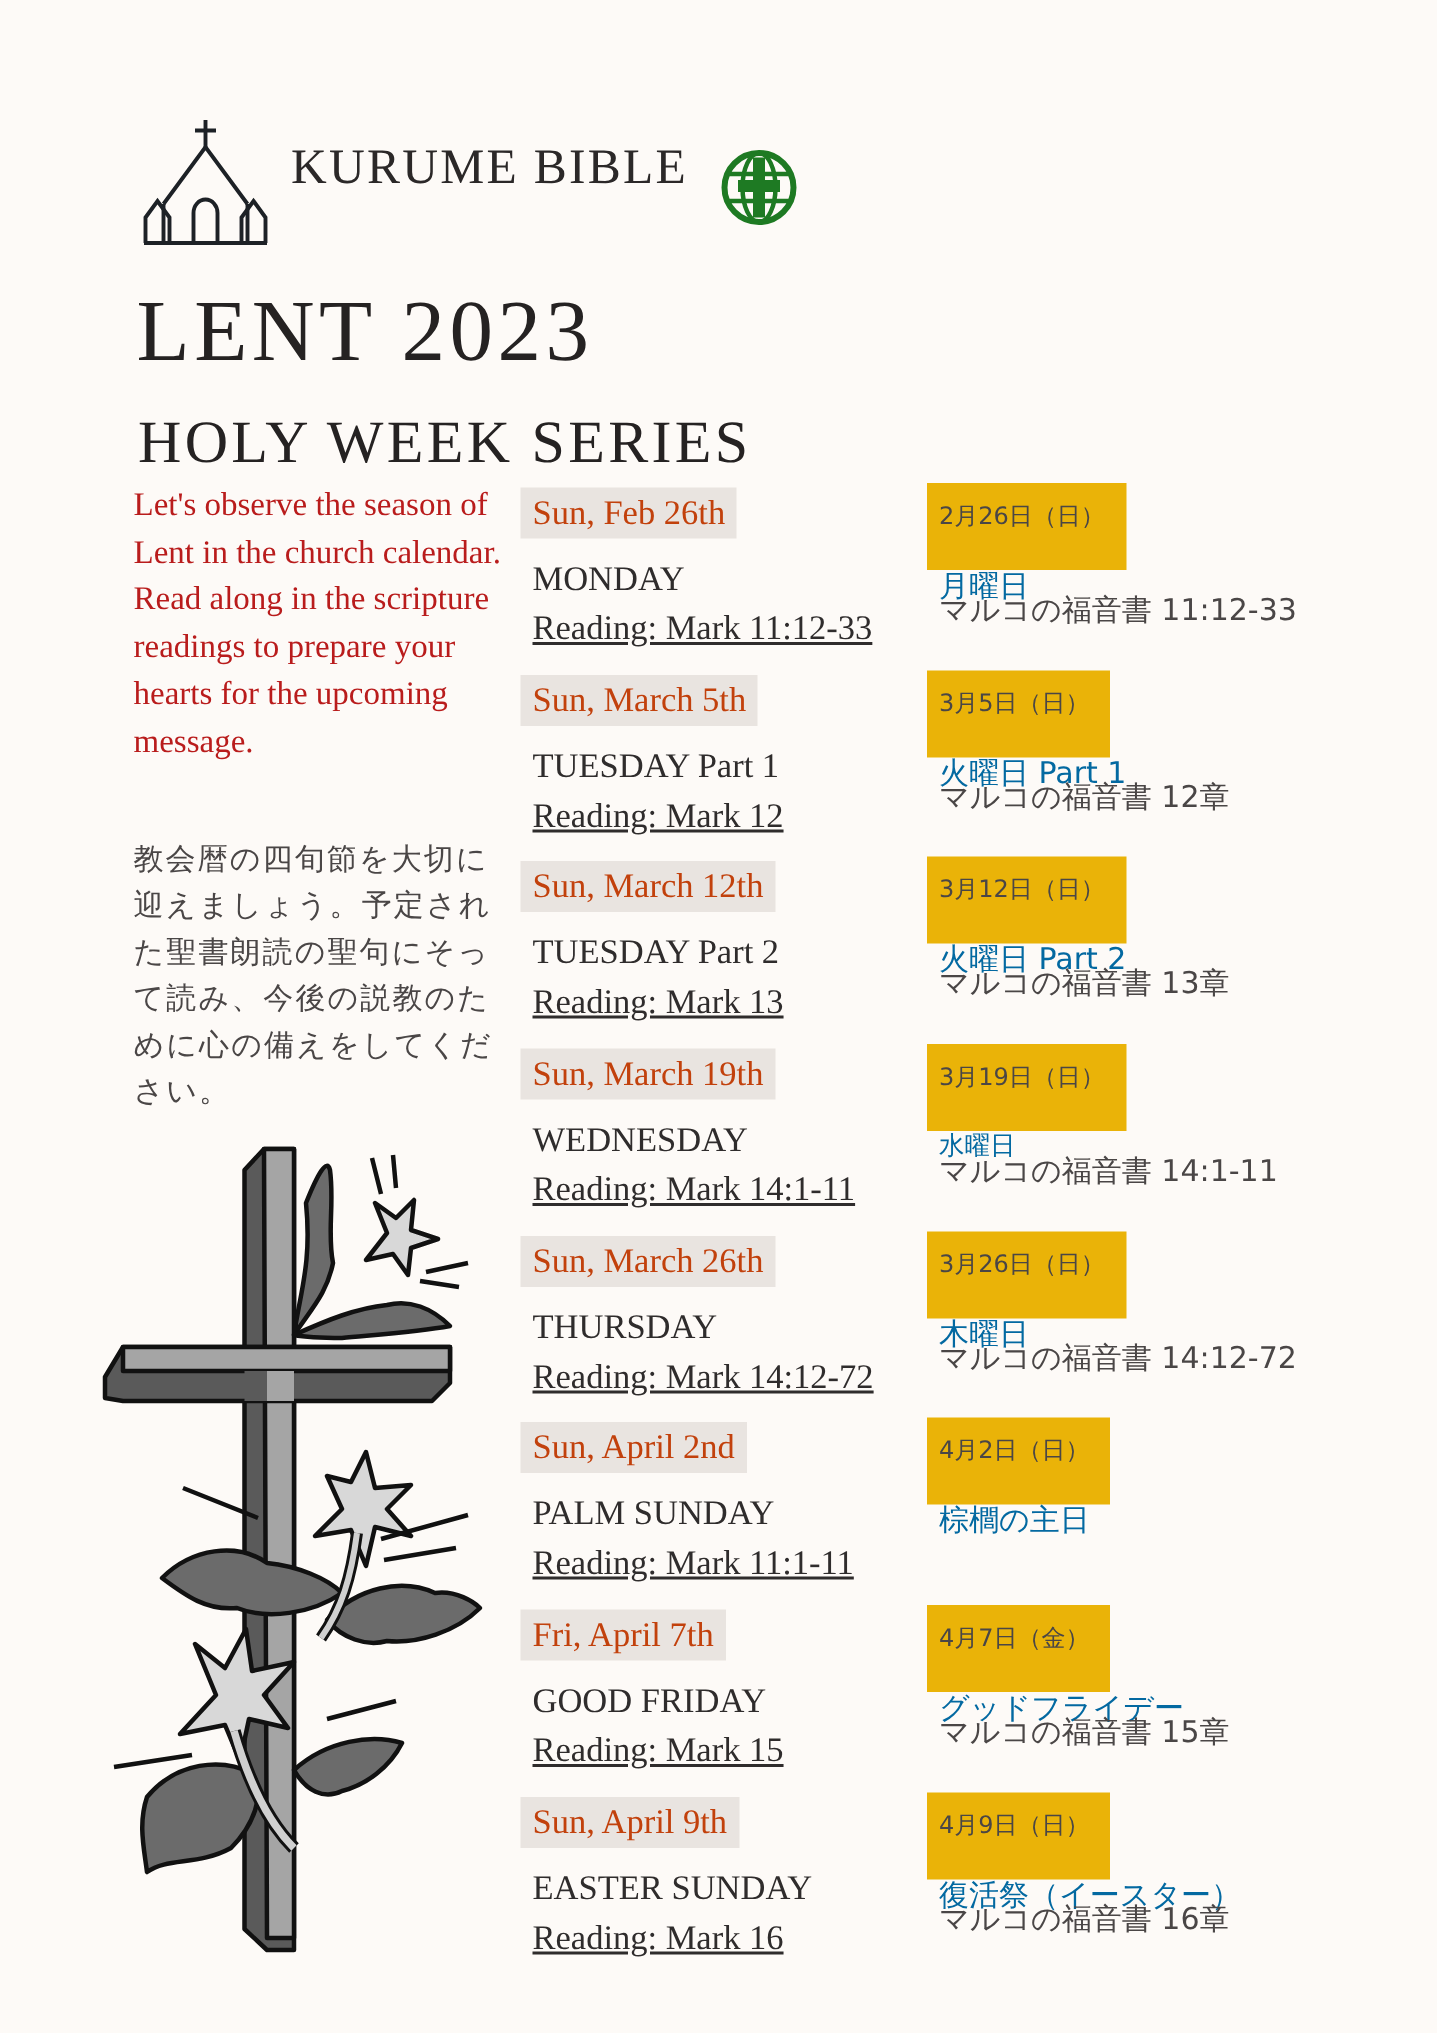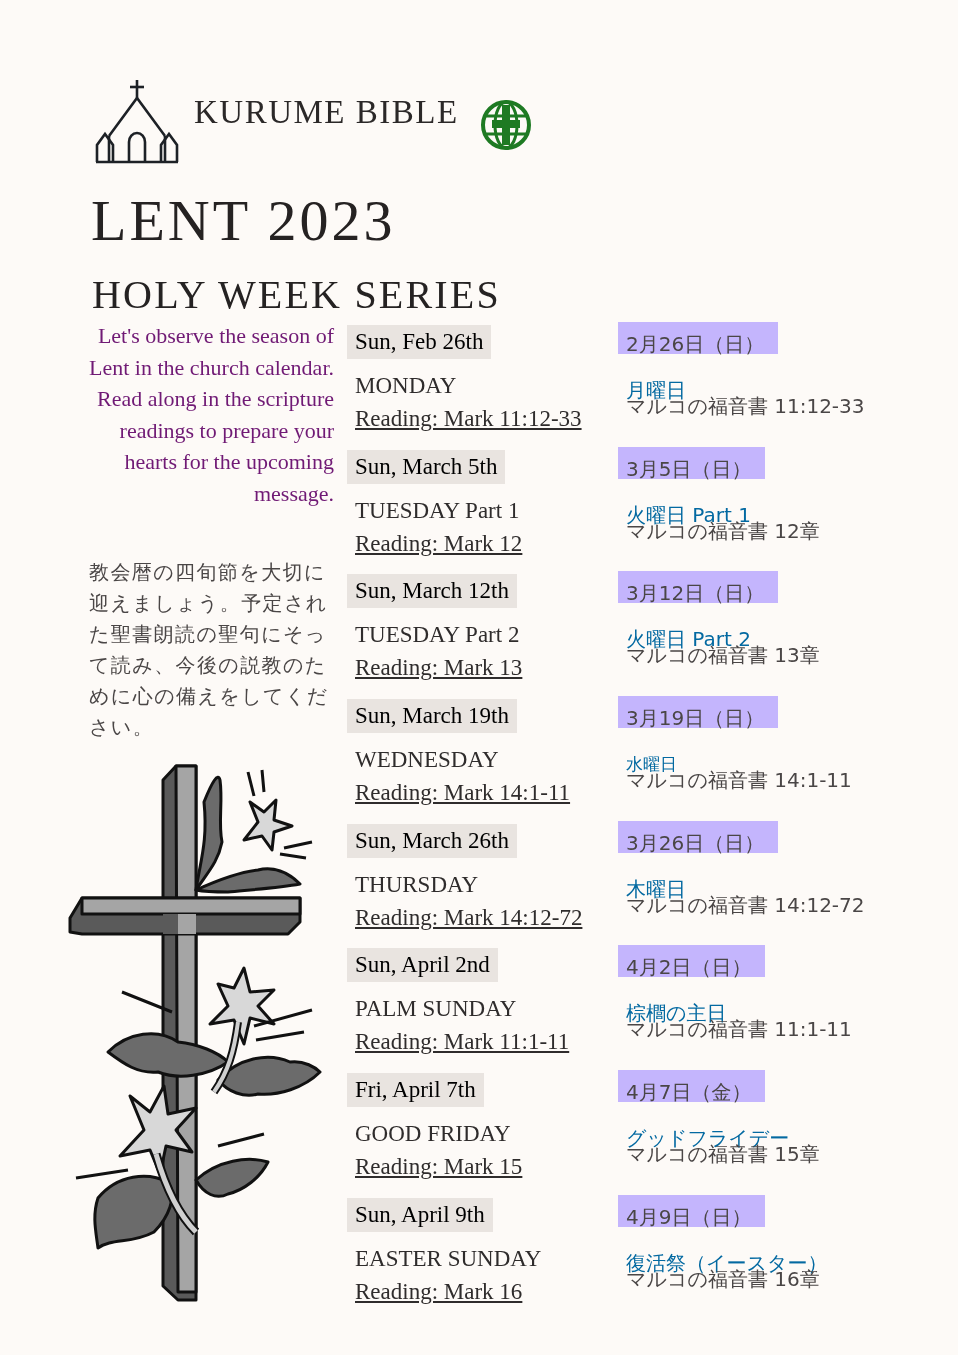--- a/index.html
+++ b/index.html
@@ -47,22 +47,21 @@
       white-space: nowrap;
       margin-top: 16px;
     }
 
     
     .intro-en {
       left: 89px; top: 320px;
       width: 245px;
       font-size: 22px;
       line-height: 31.5px;
-      color: #701a75;
-      text-align: right;
+      color: #b91c1c;
     }
     .intro-jp {
       left: 89px; top: 557px;
       width: 240px;
       font-family: "DejaVu Sans", sans-serif;
       font-size: 20px;
       line-height: 31px;
       letter-spacing: 1.4px;
       color: #4a4646;
       font-weight: 300;
@@ -73,41 +72,41 @@
     
     .schedule { left: 0; top: 0; width: 958px; height: 1355px; pointer-events: none; }
     .entry { position: absolute; left: 0; width: 958px; height: 124px; }
     .en-date {
       position: absolute; left: 347px; top: 0;
       height: 34px;
       background: #e9e4e0;
       padding: 0 8px 0 8px;
       font-size: 23px;
       line-height: 34px;
-      color: #000000;
+      color: #c2410c;
       white-space: nowrap;
       pointer-events: auto;
     }
     .en-day {
       position: absolute; left: 355px; top: 46px;
       font-size: 23px; line-height: 30px;
       color: #2f2c2c; white-space: nowrap;
     }
     .en-read {
       position: absolute; left: 355px; top: 79px;
       font-size: 23px; line-height: 30px;
       color: #2f2c2c; white-space: nowrap; text-decoration: underline;
     }
     .jp-date {
       position: absolute; left: 618px; top: -3px;
-      height: 32px;
-      background: #c4b5fd;
+      height: 58px;
+      background: #eab308;
       padding: 0 14px 0 8px;
       font-family: "DejaVu Sans", sans-serif;
-      font-size: 20px;
+      font-size: 16px;
       line-height: 44px;
       color: #4a4646;
       white-space: nowrap;
       pointer-events: auto;
     }
     .jp-day {
       position: absolute; left: 626px; top: 50px;
       font-family: "DejaVu Sans", sans-serif;
       font-size: 20px; line-height: 30px;
       color: #0369a1; white-space: nowrap;
@@ -232,21 +231,20 @@
     <div class="jp-date">3月26日（日）</div>
     <div class="jp-day">木曜日</div>
     <div class="jp-read">マルコの福音書 14:12-72</div>
   </div>
   <div class="entry" style="top:948px">
     <div class="en-date">Sun, April 2nd</div>
     <div class="en-day">PALM SUNDAY</div>
     <div class="en-read">Reading: Mark 11:1-11</div>
     <div class="jp-date">4月2日（日）</div>
     <div class="jp-day">棕櫚の主日</div>
-    <div class="jp-read">マルコの福音書 11:1-11</div>
   </div>
   <div class="entry" style="top:1073px">
     <div class="en-date">Fri, April 7th</div>
     <div class="en-day">GOOD FRIDAY</div>
     <div class="en-read">Reading: Mark 15</div>
     <div class="jp-date">4月7日（金）</div>
     <div class="jp-day">グッドフライデー</div>
     <div class="jp-read">マルコの福音書 15章</div>
   </div>
   <div class="entry" style="top:1198px">

